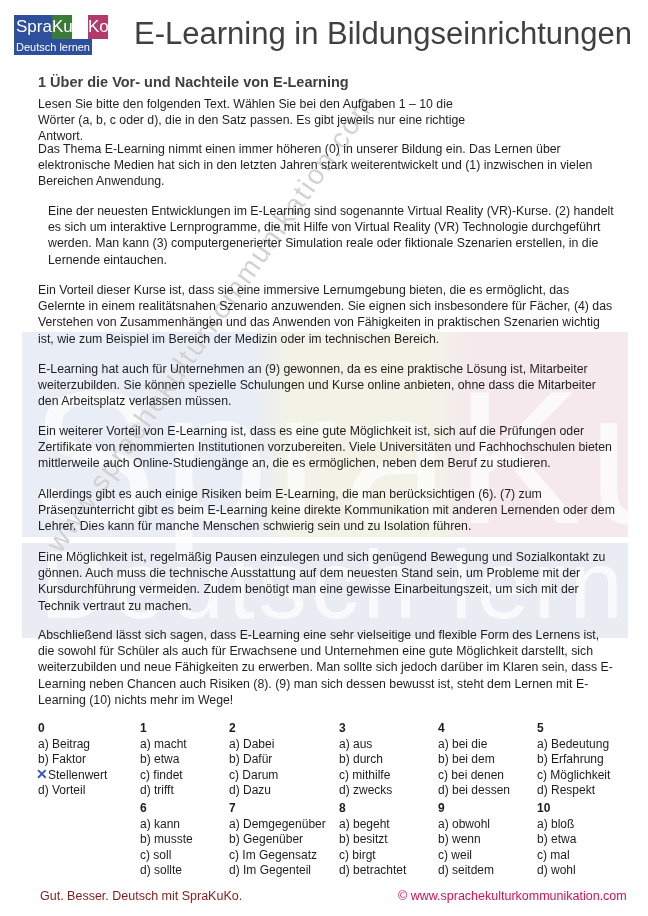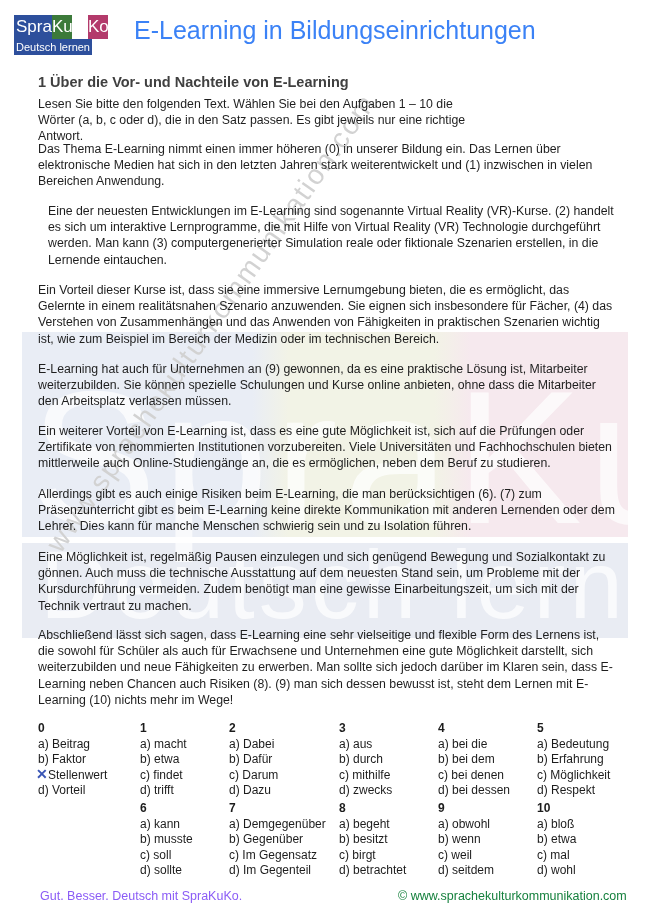--- a/index.html
+++ b/index.html
@@ -29,36 +29,36 @@
   .logo {
     position: absolute; left: 14px; top: 15px; width: 78px; height: 42px;
   }
   .logo-top { display: flex; height: 24px; }
   .logo-seg { height: 24px; color: #fff; font-size: 17px; line-height: 24px; }
   .logo-s1 { background: #2d4f9c; width: 36px; padding-left: 2px; }
   .logo-s2 { background: #3c7a3a; width: 20px; text-align: center; }
   .logo-s3 { background: #b33a6b; width: 20px; text-align: center; margin-left: 16px; }
   .logo-bottom { background: #2d4f9c; color: #fff; font-size: 11px; height: 16px; line-height: 16px; text-align: center; }
   .title {
-    position: absolute; left: 134px; top: 16px; font-size: 25px; color: #3b82f6; white-space: nowrap;
+    position: absolute; left: 134px; top: 16px; font-size: 31px; color: #404040; white-space: nowrap;
   }
   .section-title {
     position: absolute; left: 38px; top: 74px; font-size: 14.5px; font-weight: bold; color: #404040;
   }
   .para {
     position: absolute; left: 38px; width: 580px; font-size: 12.3px; line-height: 16.2px; color: #1e1e1e;
   }
   .options { position: absolute; font-size: 12px; line-height: 15.6px; }
   .opt-num { font-weight: bold; }
   .crossed { position: relative; }
   .cross-mark {
     position: absolute; left: -2px; top: -1px; color: #3a56b5; font-size: 14px; font-weight: bold;
   }
-  .footer-left { position: absolute; left: 40px; top: 889px; font-size: 12.5px; color: #8b5cf6; }
-  .footer-right { position: absolute; left: 398px; top: 889px; font-size: 12.5px; color: #15803d; }
+  .footer-left { position: absolute; left: 40px; top: 889px; font-size: 12.5px; color: #7f1d1d; }
+  .footer-right { position: absolute; left: 398px; top: 889px; font-size: 12.5px; color: #be185d; }
 </style>
 </head>
 <body>
 
 <div class="wm-block wm-top"></div>
 <div class="wm-block wm-bottom"></div>
 <div class="wm-text big">SpraKuKo</div>
 <div class="wm-text mid">Deutsch lernen</div>
 <div class="wm-diag">www.sprachekulturkommunikation.com</div>
 

